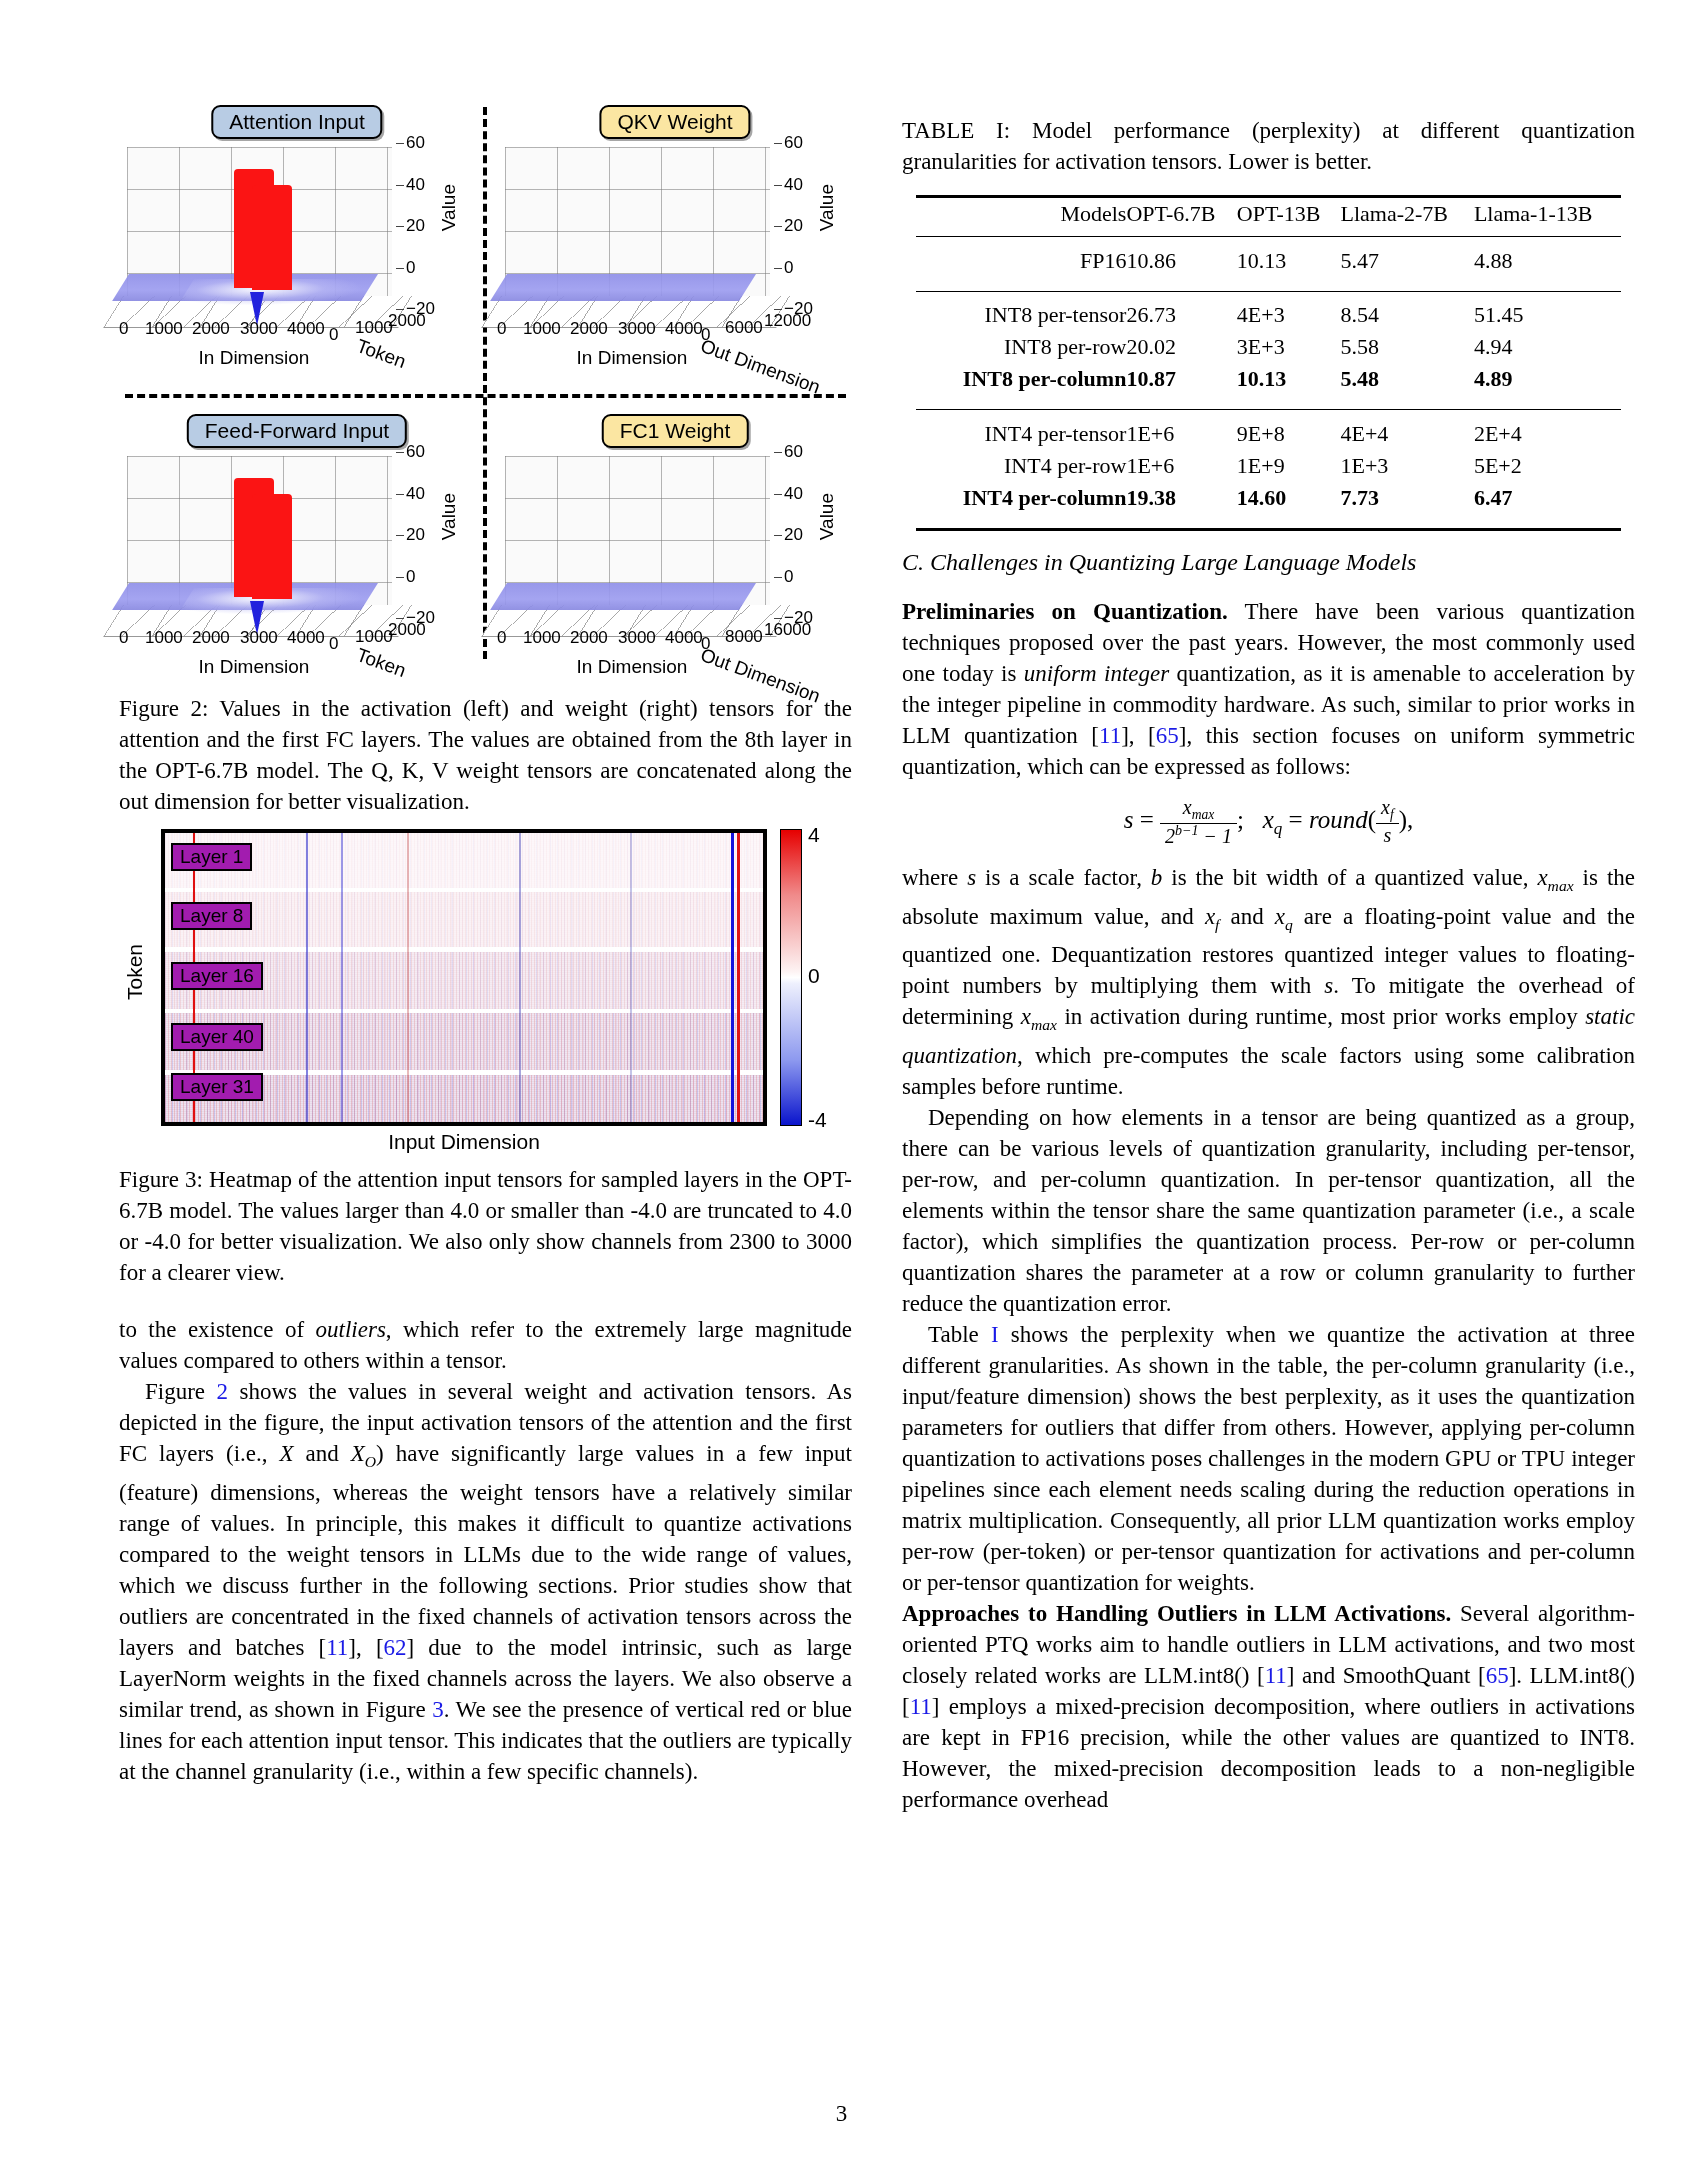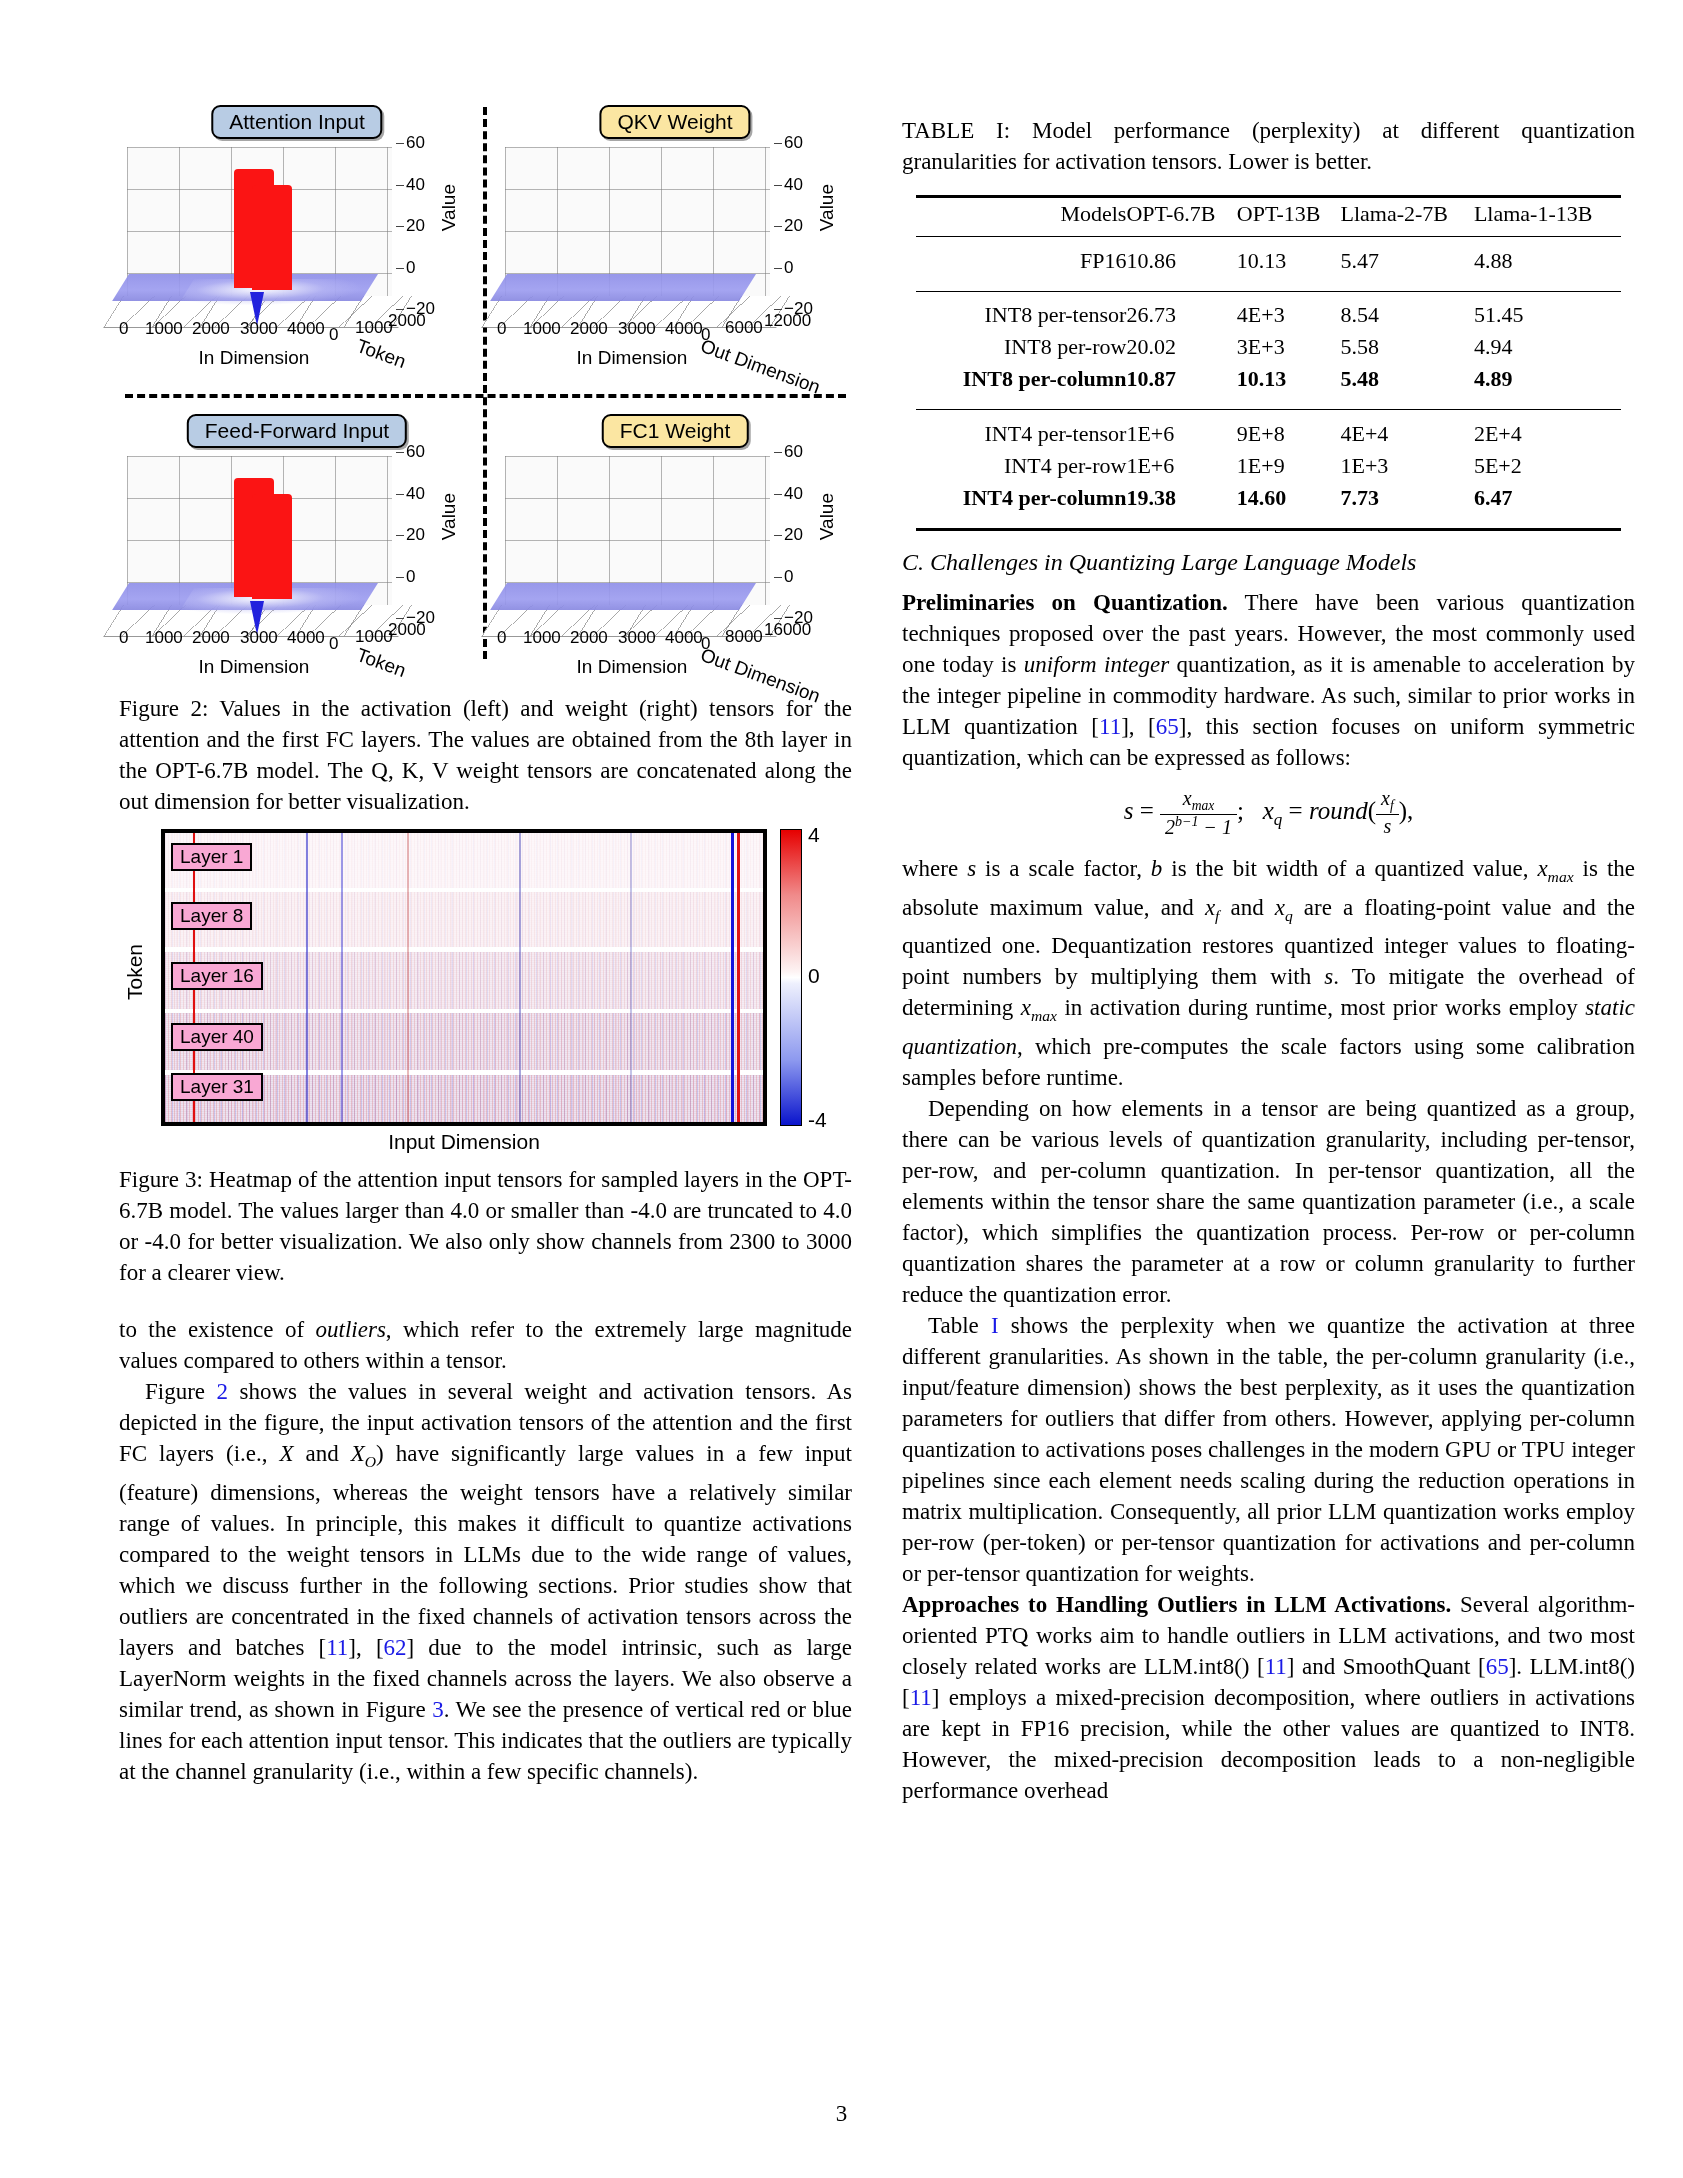--- a/index.html
+++ b/index.html
@@ -20,21 +20,21 @@
   .para {
     font-size:23px; line-height:31px;
     text-align:justify; text-justify:inter-word;
     margin:0 0 0 0; hyphens:auto;
   }
   .para + .para { text-indent:26px; }
   .caption { font-size:23px; line-height:31px; text-align:justify; margin:0; }
   .ref { color:#1a1ae6; }
   .it { font-style:italic; }
   .bf { font-weight:bold; }
-  .secthead { font-size:24px; font-style:italic; margin:0 0 11px 0; }
+  .secthead { font-size:24px; font-style:italic; margin:0 0 20px 0; }
 
   
   .fig2 { position:relative; width:733px; height:594px; }
   .fig2 .vdash {
     position:absolute; left:364px; top:8px; bottom:34px; width:0;
     border-left:4px dashed #000;
   }
   .fig2 .hdash {
     position:absolute; left:6px; right:6px; top:295px; height:0;
     border-top:4px dashed #000;
@@ -144,21 +144,21 @@
     position:absolute; inset:0;
     background-image:
       repeating-linear-gradient(to right, rgba(210,60,60,.30) 0 1px, transparent 1px 3px),
       repeating-linear-gradient(to right, rgba(60,60,215,.26) 0 1px, transparent 1px 7px),
       repeating-linear-gradient(to right, rgba(160,60,160,.16) 0 1px, transparent 1px 11px),
       repeating-linear-gradient(to bottom, rgba(0,0,0,.05) 0 1px, transparent 1px 2px);
   }
   .vline { position:absolute; top:0; bottom:0; width:2px; }
   .sep { position:absolute; left:0; right:0; height:4px; background:#fff; }
   .lbl {
-    position:absolute; border:2px solid #000; background:#f9a8d4;
+    position:absolute; border:2px solid #000; background:#a21caf;
     font-family:"Liberation Sans", sans-serif; font-size:19px;
     padding:2px 7px 3px 7px; line-height:1;
   }
   .cbar {
     position:absolute; left:661px; top:6px; width:22px; height:297px;
     border:1px solid #000;
     background:linear-gradient(to bottom,#e60000 0%, #f08a8a 22%, #fdf3f3 48%, #ffffff 50%,
                                #eef0fd 52%, #8d99ef 78%, #0a14cc 100%);
   }
   .cbar-t { position:absolute; left:689px; font-family:"Liberation Sans", sans-serif; font-size:21px; }

